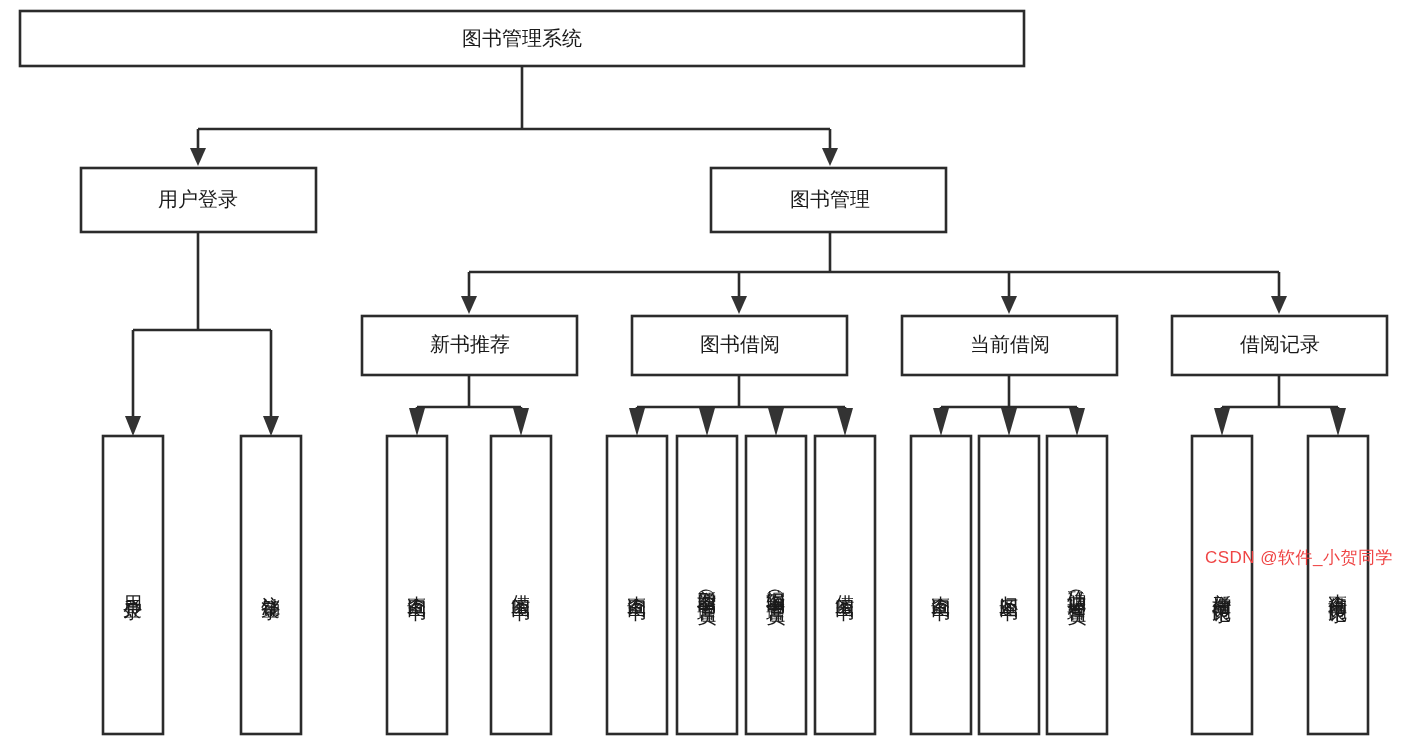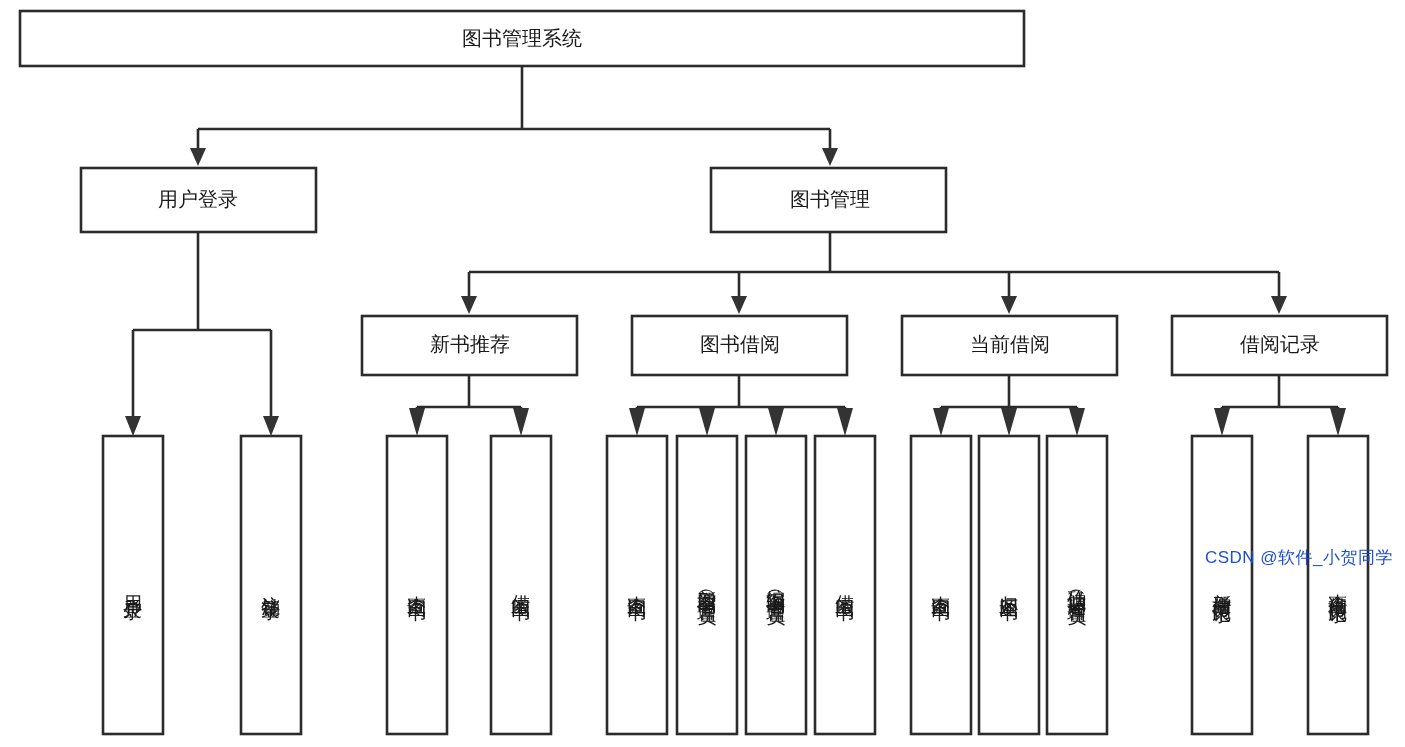--- a/index.html
+++ b/index.html
@@ -64,21 +64,21 @@
     text-align: center;
     white-space: nowrap;
     pointer-events: none;
   }
   .watermark {
     position: absolute;
     right: 12px;
     bottom: 6px;
     font-family: "Liberation Sans", "DejaVu Sans", sans-serif;
     font-size: 17px;
-    color: #1d4ed8;
+    color: #ef4444;
     letter-spacing: 0.5px;
     white-space: nowrap;
   }
 </style>
 </head>
 <body>
 
 <div id="diagram-root">
 
   <svg id="flow" viewBox="0 0 1405 747">

